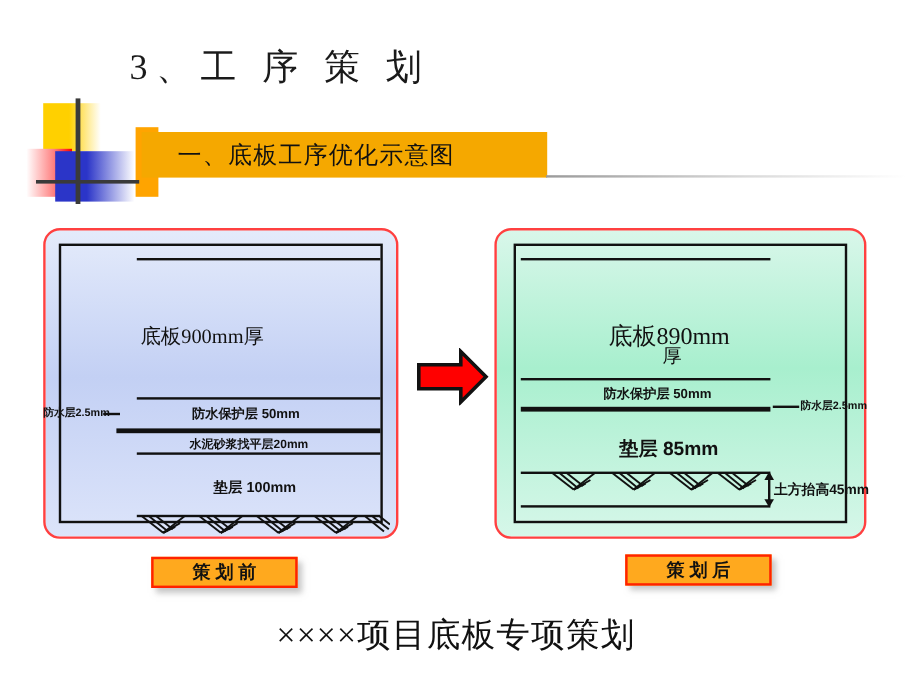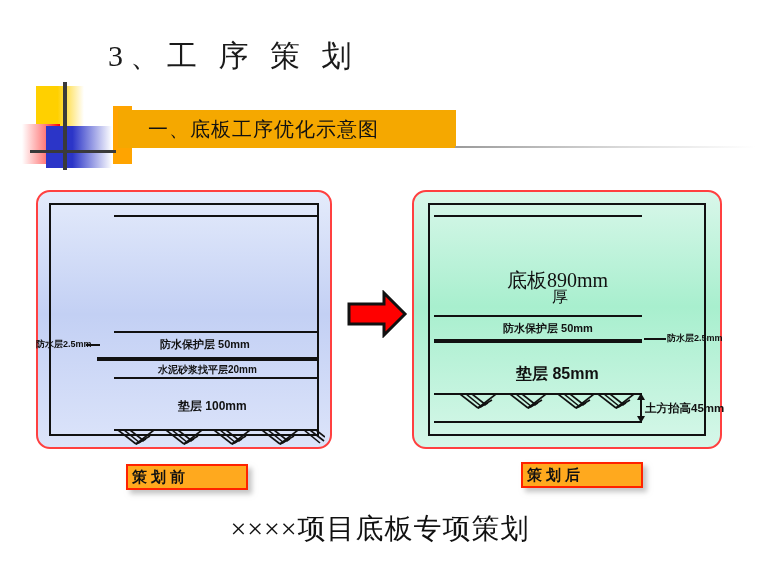--- a/index.html
+++ b/index.html
@@ -153,20 +153,21 @@
   }
 
   
   .caption {
     position: absolute;
     background: #FFA91E;
     border: 2px solid #FF2200;
     box-sizing: border-box;
     display: flex;
     align-items: center;
+    justify-content: center;
     box-shadow: 4px 4px 5px rgba(150,150,150,0.55);
   }
   .caption-left  { left: 126px; top: 464px; width: 122px; height: 26px; }
   .caption-right { left: 521px; top: 462px; width: 122px; height: 26px; }
   .caption-text {
     font-size: 15px;
     letter-spacing: 4px;
     color: #111111;
     font-family: "Liberation Serif", "DejaVu Serif", serif;
     font-weight: bold;
@@ -203,20 +204,21 @@
   <div class="banner">
     <span class="banner-text">一、底板工序优化示意图</span>
   </div>
   <div class="banner-rule"></div>
 
   <div class="panel panel-left">
     <div class="inner-box inner-left">
 
       <div class="hline" style="left:63px; top:10px; right:0px;"></div>
 
+      <div class="big-label" style="left:66px; top:64px; font-size:17px;">底板900mm厚</div>
 
       <div class="hline" style="left:63px; top:126px; right:0px;"></div>
 
       <div class="layer-label" style="left:109px; top:132px; font-size:11px;">防水保护层 50mm</div>
 
       <div class="hline thick" style="left:46px; top:152px; right:0px;"></div>
 
       <div class="layer-label" style="left:107px; top:158px; font-size:10px;">水泥砂浆找平层20mm</div>
 
       <div class="hline" style="left:63px; top:172px; right:0px;"></div>

